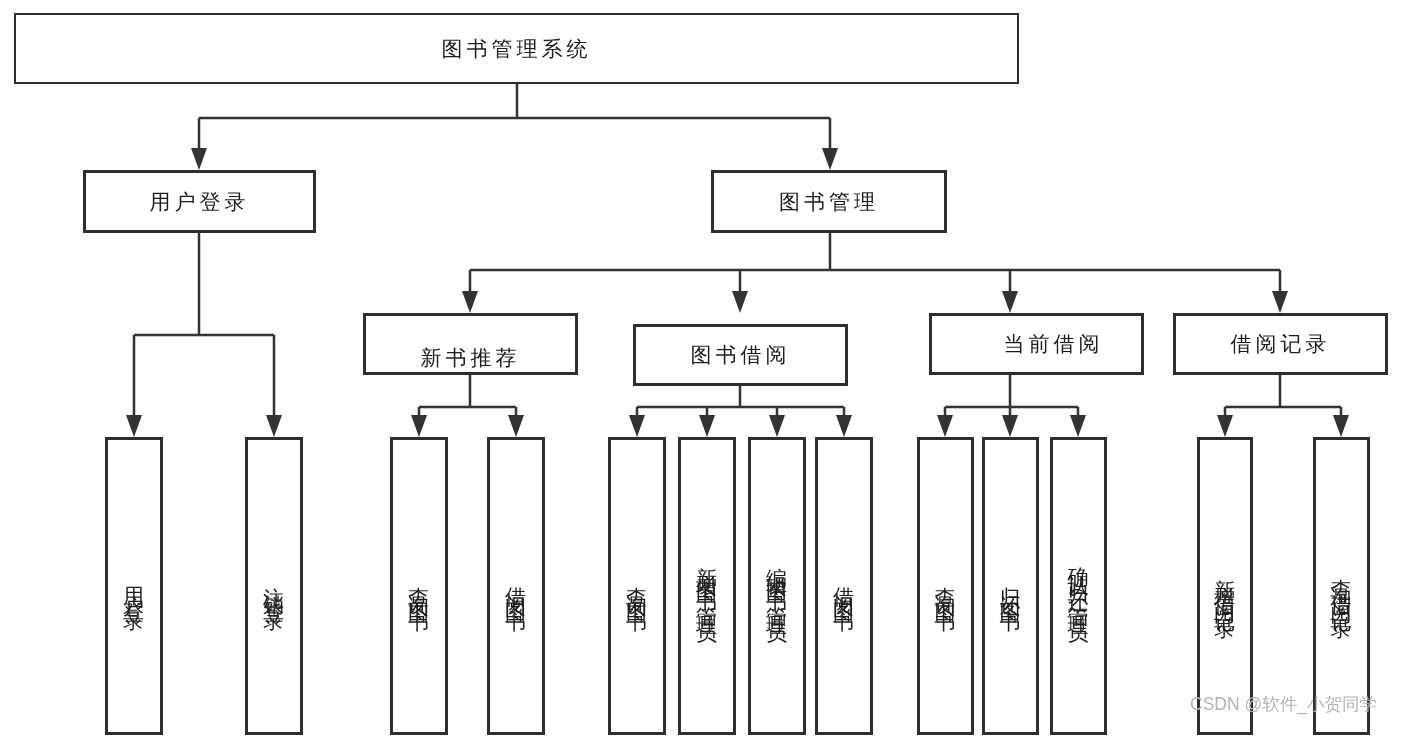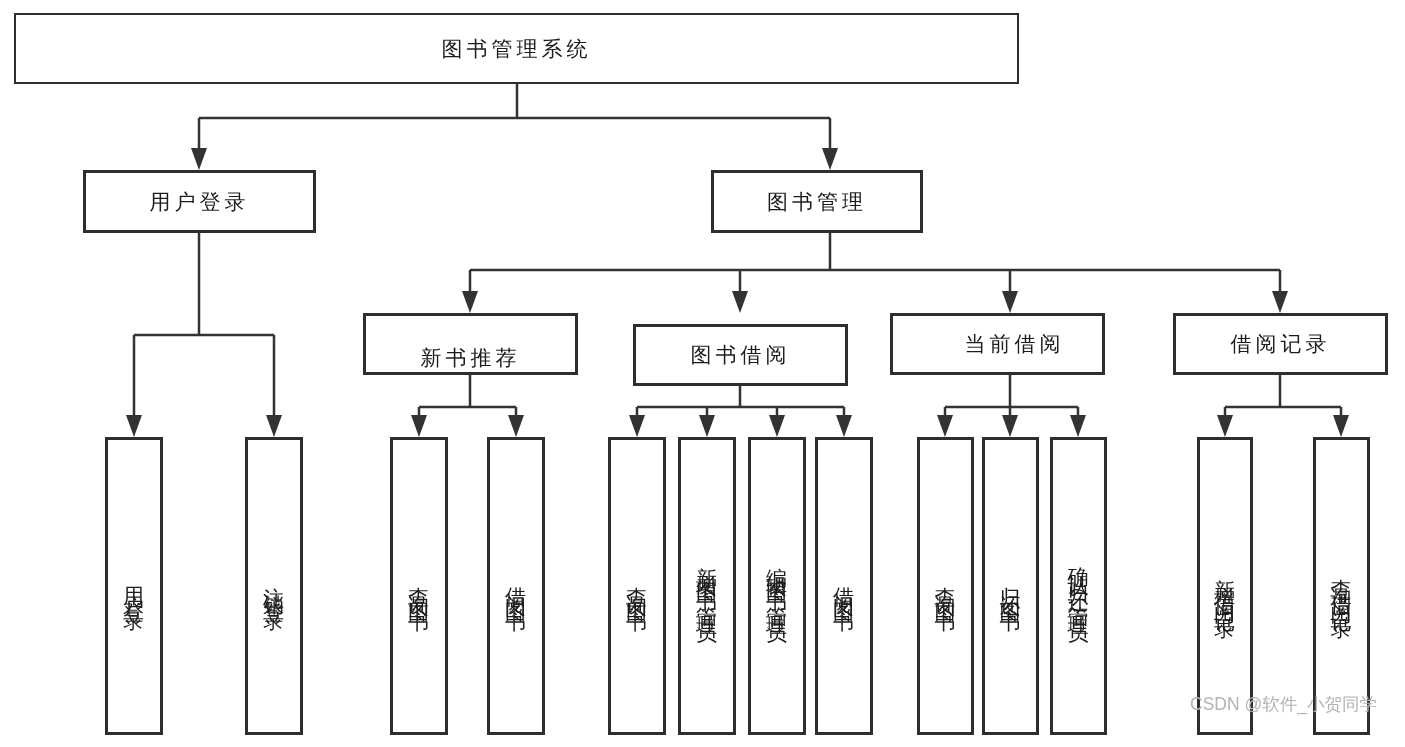--- a/index.html
+++ b/index.html
@@ -50,25 +50,25 @@
     writing-mode: vertical-rl;
     text-orientation: mixed;
     font-size: 21px;
     letter-spacing: 8px;
     line-height: 1;
     white-space: nowrap;
   }
   
   #n-root   { left: 14px;   top: 13px;  width: 1005px; height: 71px; }
   #n-user   { left: 83px;   top: 170px; width: 233px;  height: 63px; }
-  #n-book   { left: 711px;  top: 170px; width: 212px;  height: 63px; }
+  #n-book   { left: 711px;  top: 170px; width: 236px;  height: 63px; }
   .l3       { top: 313px; height: 62px; width: 215px; }
   #n-newrec { left: 363px; align-items: flex-end; }
   #n-borrow { left: 633px; margin-top: 11px; }
-  #n-curr   { left: 890px; padding-left: 34px; }
+  #n-curr   { left: 929px; padding-left: 34px; }
   #n-record { left: 1173px; }
   .leaf     { top: 437px; height: 298px; width: 58px; }
   #f-ul1 { left: 105px; }
   #f-ul2 { left: 245px; }
   #f-xs1 { left: 390px; }
   #f-xs2 { left: 487px; }
   #f-jy1 { left: 608px; }
   #f-jy2 { left: 678px; }
   #f-jy3 { left: 748px; }
   #f-jy4 { left: 815px; }

